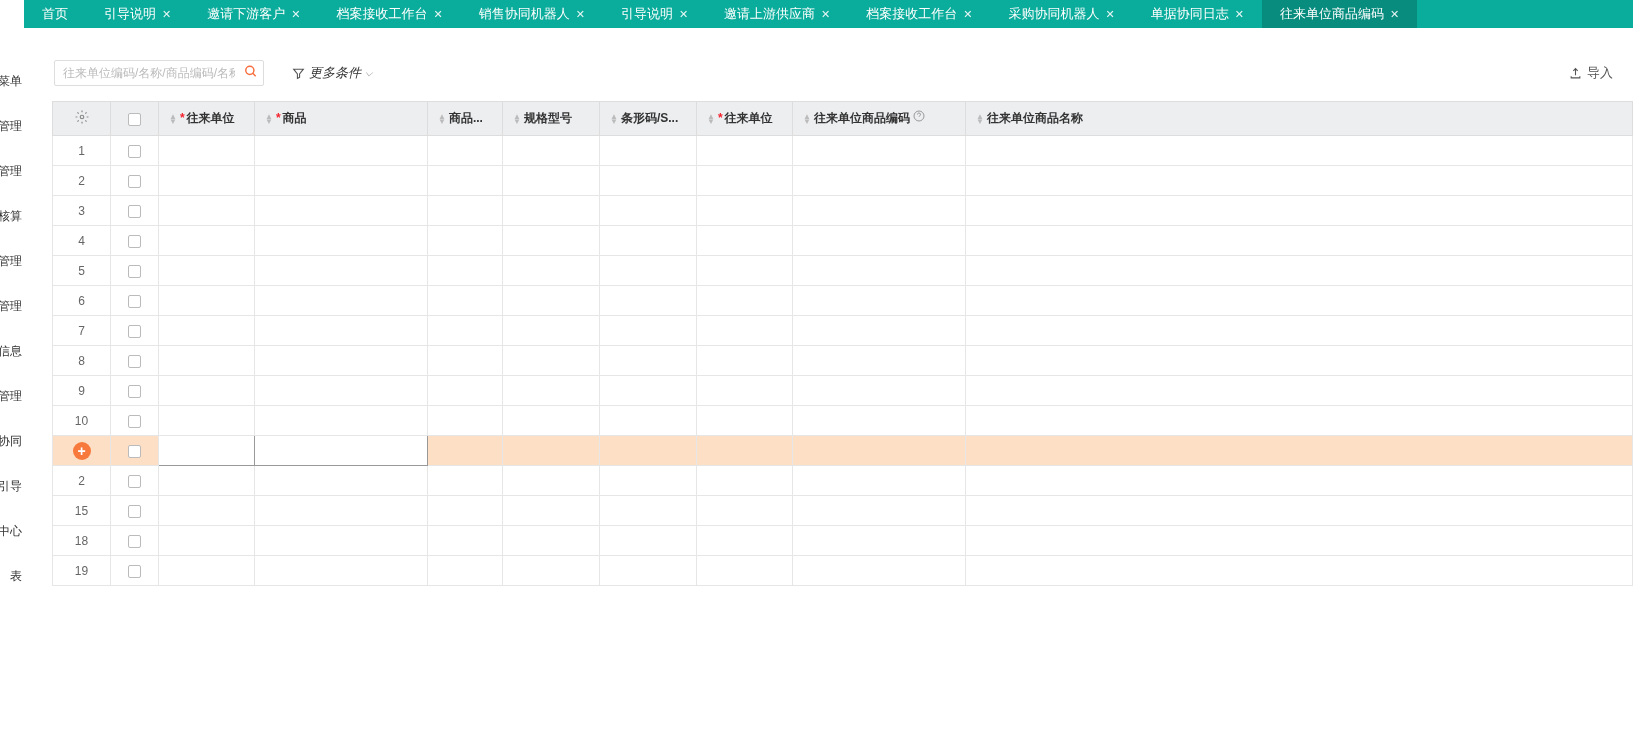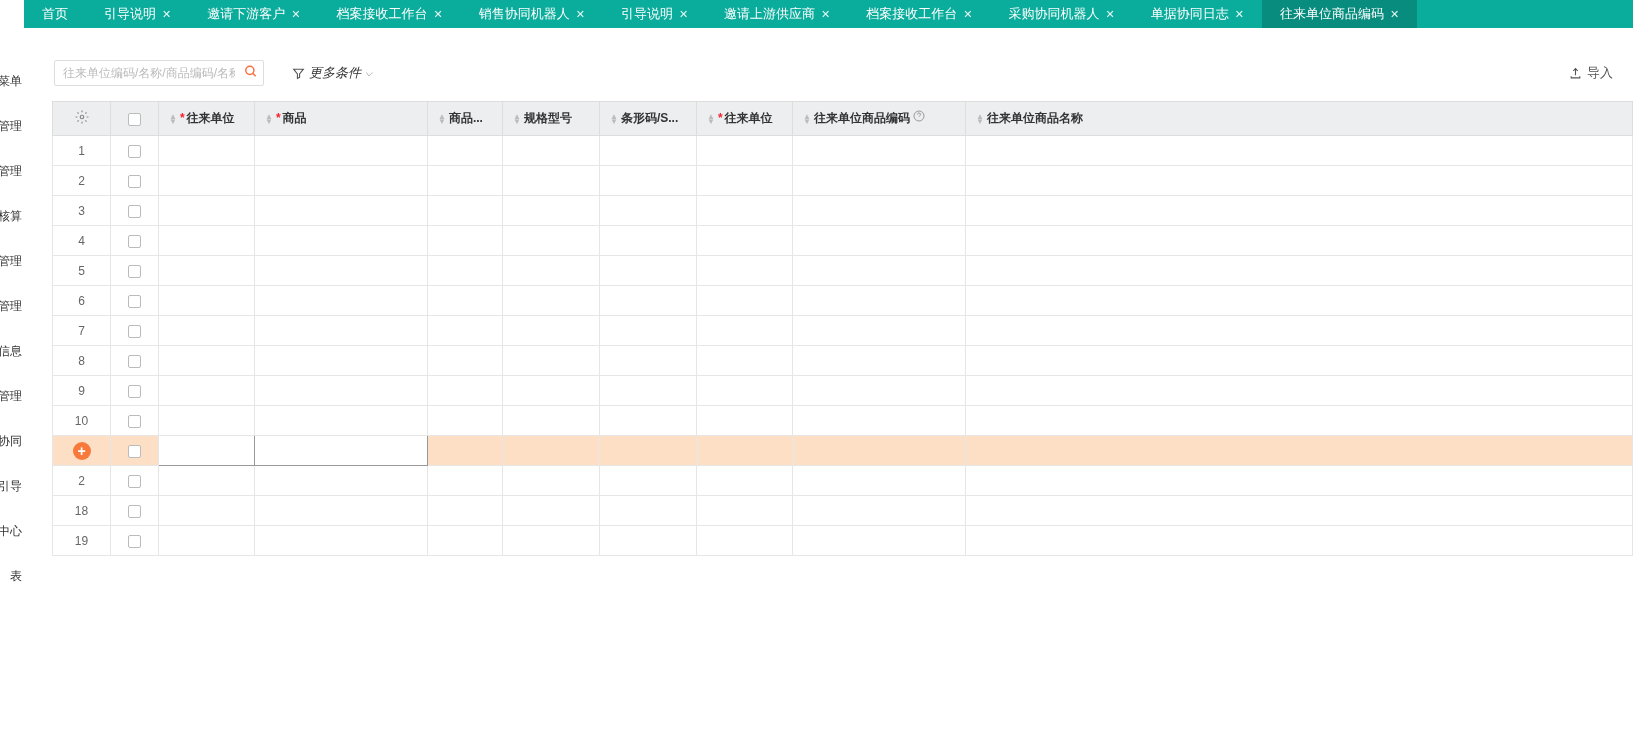--- a/index.html
+++ b/index.html
@@ -531,20 +531,32 @@
               <td class="col-partner"></td>
               <td class="col-goods"></td>
               <td class="col-goodscat"></td>
               <td class="col-spec"></td>
               <td class="col-barcode"></td>
               <td class="col-unit"></td>
               <td class="col-pcode"></td>
               <td class="col-pname"></td>
             </tr>
             <tr>
+              <td class="col-idx">15</td>
+              <td class="col-chk"><span class="checkbox"></span></td>
+              <td class="col-partner"></td>
+              <td class="col-goods"></td>
+              <td class="col-goodscat"></td>
+              <td class="col-spec"></td>
+              <td class="col-barcode"></td>
+              <td class="col-unit"></td>
+              <td class="col-pcode"></td>
+              <td class="col-pname"></td>
+            </tr>
+            <tr>
               <td class="col-idx">18</td>
               <td class="col-chk"><span class="checkbox"></span></td>
               <td class="col-partner"></td>
               <td class="col-goods"></td>
               <td class="col-goodscat"></td>
               <td class="col-spec"></td>
               <td class="col-barcode"></td>
               <td class="col-unit"></td>
               <td class="col-pcode"></td>
               <td class="col-pname"></td>

